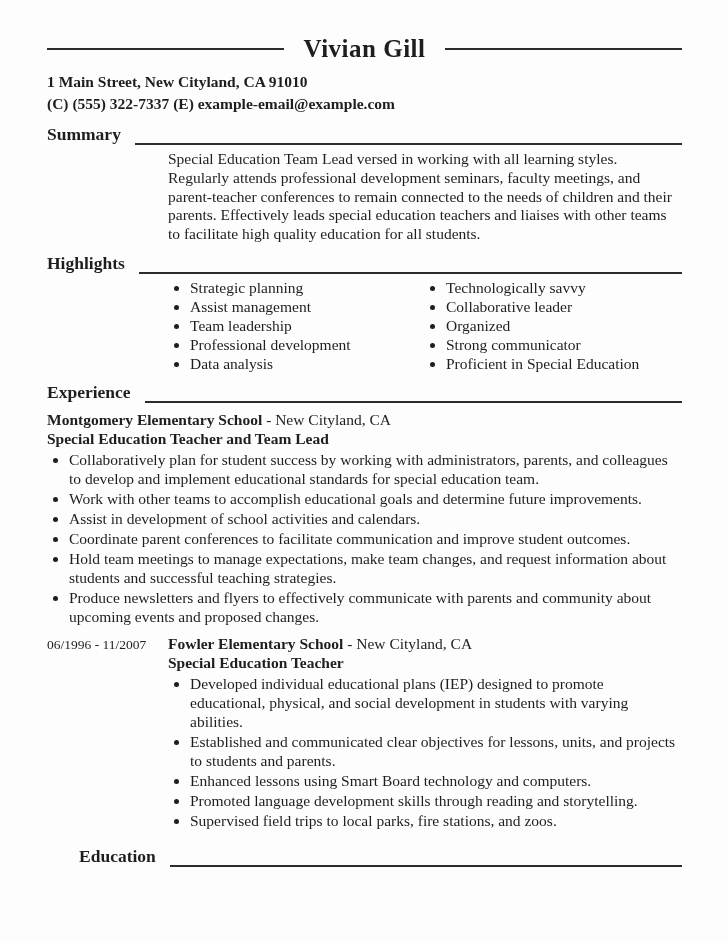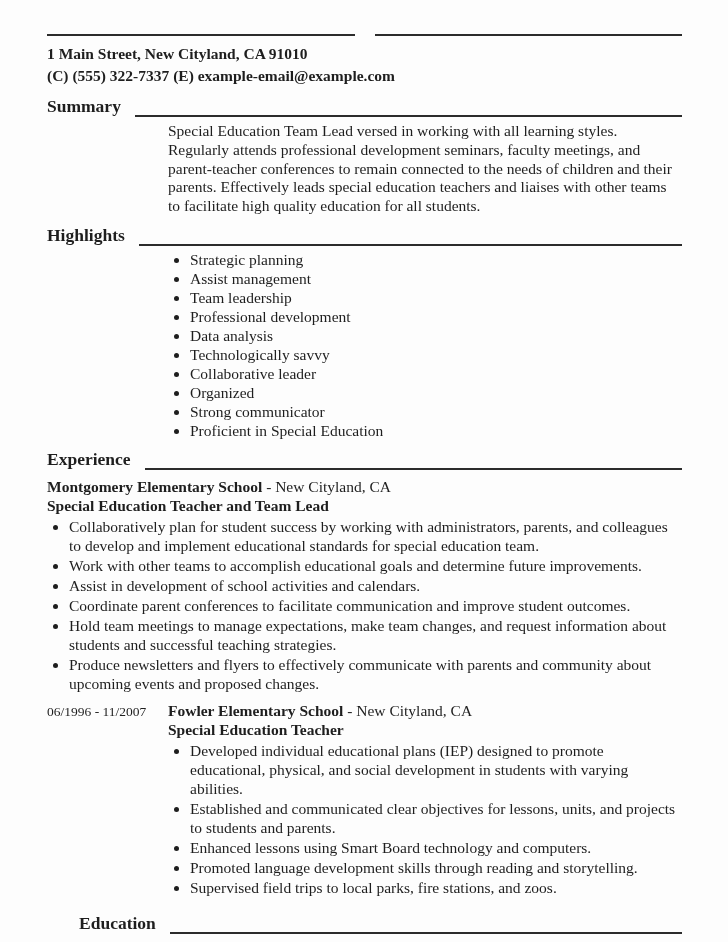--- a/index.html
+++ b/index.html
@@ -29,21 +29,21 @@
   .section-label {
     font-weight: bold; font-size: 17.5px; line-height: 21px;
     padding-right: 14px; white-space: nowrap;
   }
   .section-rule { flex: 1; border-top: 2px solid #2c2c2c; margin-top: 9px; }
   
   .summary-text {
     margin: 5px 0 0 121px; font-size: 15.5px; line-height: 18.8px;
   }
   
-  .hl-cols { display: flex; margin: 4px 0 0 121px; flex-direction: column; }
+  .hl-cols { display: flex; margin: 4px 0 0 121px; }
   .hl-cols ul { margin: 0; padding-left: 22px; list-style: disc; }
   .hl-col1 { width: 234px; flex-shrink: 0; }
   .hl-col2 { flex: 1; }
   .hl-cols li { font-size: 15.5px; line-height: 19px; }
   
   .job { display: flex; margin-top: 7px; }
   .job-dates { width: 121px; flex-shrink: 0; font-size: 13.5px; line-height: 19px; padding-top: 1px; }
   .job-body { flex: 1; }
   .job-line1 { font-size: 15.5px; line-height: 19px; }
   .employer { font-weight: bold; }
@@ -53,20 +53,21 @@
   
   .section-education { margin-top: 15px; margin-left: 32px; }
 </style>
 </head>
 <body>
 
 <div class="page">
 
   <div class="name-row">
     <div class="rule"></div>
+    <h1 class="name">Vivian Gill</h1>
     <div class="rule"></div>
   </div>
   <div class="contact">
     <div>1 Main Street, New Cityland, CA 91010</div>
     <div>(C) (555) 322-7337 (E) example-email@example.com</div>
   </div>
 
   <div class="section">
     <div class="section-header">
       <span class="section-label">Summary</span>

